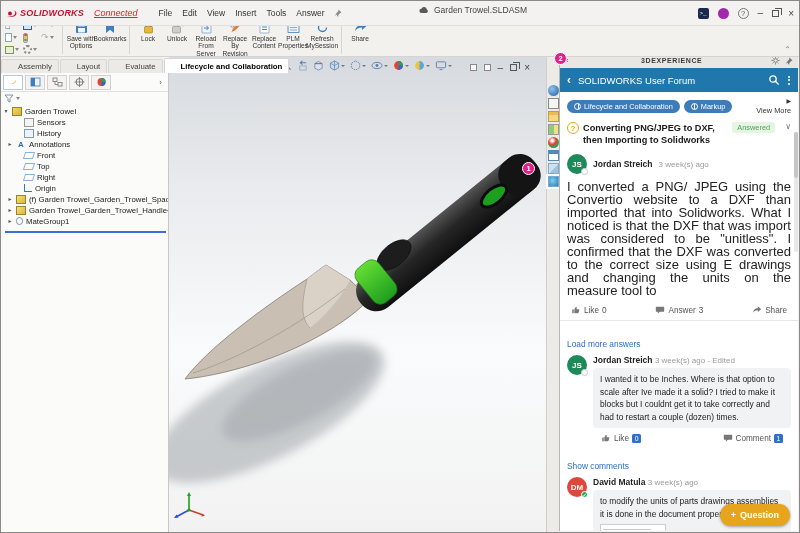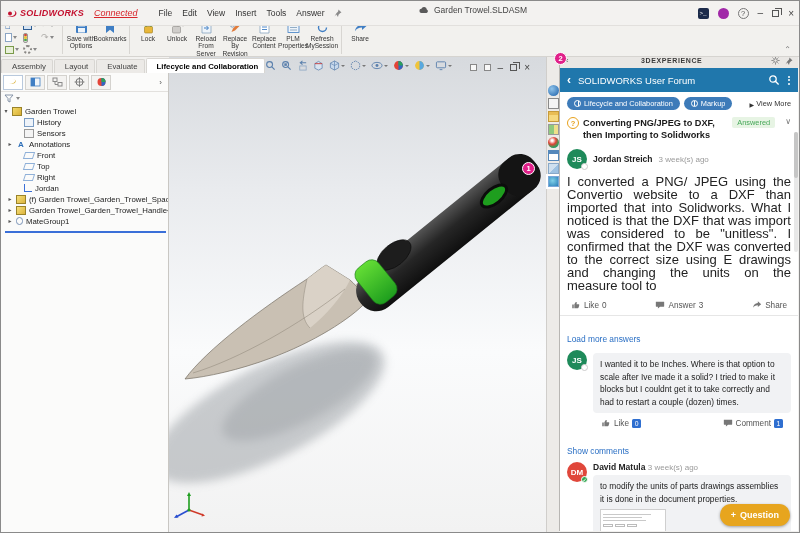--- a/index.html
+++ b/index.html
@@ -38,21 +38,21 @@
   .traffic-g i { width:2.5px; height:2.5px; border-radius:50%; display:block; }
   .publish-g { width:9px; height:8px; background:#e8f0d8; border:1px solid #7a9a4a; }
   .gear-g { width:9px; height:9px; border-radius:50%; border:2px dotted #8a8885; }
   .vsep { width:1px; height:34px; background:#d8d6d2; margin:0 4px; }
   .tbtn { width:29px; display:flex; flex-direction:column; align-items:center; gap:1px; font-size:6.6px; line-height:7.4px; color:#333; text-align:center; }
   .tbtn .ticn { width:15px; height:14px; display:flex; align-items:center; justify-content:center; }
   .collapse-caret { position:absolute; right:8px; top:44px; color:#777; font-size:8px; z-index:31; }
 
   
   .tabsrow { position:absolute; top:56px; left:0; width:178px; height:16px; display:flex; align-items:flex-end; font-size:7.8px; z-index:25; }
-  .ctab { padding:2px 6px 2px 10px; background:#eceae7; border:1px solid #d8d6d2; border-bottom:none; color:#444; border-radius:2px 2px 0 0; margin-right:1px; white-space:nowrap; }
+  .ctab { padding:2px 6px 2px 16px; background:#eceae7; border:1px solid #d8d6d2; border-bottom:none; color:#444; border-radius:2px 2px 0 0; margin-right:1px; white-space:nowrap; }
   .ctab.active { background:#ffffff; color:#000; font-weight:bold; padding-top:3px; }
 
   
   .leftpanel { position:absolute; top:72px; left:0; width:168px; bottom:0; background:#fbfbfa; border-right:1px solid #c9c7c3; z-index:20; }
   .fm-tabs { display:flex; align-items:center; height:19px; border-bottom:1px solid #e3e1de; padding:0 2px; gap:2px; }
   .fm-tab { width:20px; height:15px; border:1px solid #d4d2ce; background:#f4f3f1; display:flex; align-items:center; justify-content:center; }
   .fm-tab.active { background:#fff; border-color:#b9c9dd; }
   .fm-chevron { margin-left:auto; color:#555; font-size:8px; padding-right:4px; }
   .filter-row { display:flex; align-items:center; height:13px; padding:0 3px; gap:2px; }
   .tree { padding:2px 0 0 2px; font-size:7.8px; color:#222; }
@@ -100,21 +100,21 @@
   .rp-bluebar { height:24px; background:#2077ac; display:flex; align-items:center; color:#fff; flex:0 0 24px; }
   .rp-back { font-size:12px; padding:0 7px; font-weight:bold; }
   .rp-app-title { flex:1; font-size:9.5px; }
   .kebab { display:flex; flex-direction:column; gap:1.5px; padding:0 8px 0 8px; }
   .kebab i { width:2px; height:2px; border-radius:50%; background:#fff; display:block; }
   .rp-content { position:relative; flex:1; padding:0 7px; overflow:hidden; font-size:8.5px; color:#222; }
   .pills-row { display:flex; align-items:center; gap:4px; margin-top:5px; }
   .pill { background:#3d7bb9; color:#fff; border-radius:8px; height:13px; display:flex; align-items:center; gap:3px; padding:0 7px; font-size:7.4px; white-space:nowrap; }
   .globe { width:7px; height:7px; border:1px solid #fff; border-radius:50%; position:relative; flex:0 0 7px; }
   .globe::before { content:""; position:absolute; left:2.5px; top:0; width:1.5px; height:100%; border-left:1px solid #fff; }
-  .view-more { margin-left:auto; font-size:7.4px; color:#333; display:flex; align-items:flex-end; gap:2px; white-space:nowrap; }
+  .view-more { margin-left:auto; font-size:7.4px; color:#333; display:flex; align-items:flex-end; gap:2px; white-space:nowrap;flex-direction:column; }
   .vm-arrow { font-size:6px; color:#333; }
   .q-title-row { display:flex; gap:4px; margin-top:7px; align-items:flex-start; }
   .q-icon { width:12px; height:12px; border-radius:50%; border:1.2px solid #e8a21d; color:#e8a21d; font-size:7.5px; font-weight:bold; display:flex; align-items:center; justify-content:center; flex:0 0 12px; }
   .q-title { font-weight:bold; font-size:9.2px; line-height:12px; color:#1a1a1a; width:152px; }
   .answered { background:#e7f4e4; color:#46a758; font-size:7.4px; padding:1px 5px; border-radius:2px; margin-left:auto; height:11px; line-height:9px; white-space:nowrap; }
   .chev-down { color:#777; font-size:8px; margin-left:6px; }
   .author-row { display:flex; align-items:center; gap:6px; margin-top:8px; }
   .avatar { width:20px; height:20px; border-radius:50%; color:#fff; font-size:8px; font-weight:bold; display:flex; align-items:center; justify-content:center; position:relative; flex:0 0 20px; }
   .avatar.js { background:#1e8a5a; }
   .avatar.dm { background:#e0473b; }
@@ -375,27 +375,27 @@
       <span class="caret"></span>
     </div>
     <div class="tree">
       <div class="trow">
           <span class="exp">▾</span>
           <span class="ti ti-asm"></span>
           <span>Garden Trowel</span>
         </div>
       <div class="trow" style="padding-left:12px;">
           <span class="exp"></span>
+          <span class="ti ti-sens"></span>
+          <span>Sensors</span>
+        </div>
+      <div class="trow" style="padding-left:12px;">
+          <span class="exp"></span>
           <span class="ti ti-hist"></span>
           <span>History</span>
-        </div>
-      <div class="trow" style="padding-left:12px;">
-          <span class="exp"></span>
-          <span class="ti ti-sens"></span>
-          <span>Sensors</span>
         </div>
       <div class="trow" style="padding-left:4px;">
           <span class="exp">▸</span>
           <span class="ti ti-ann">A</span>
           <span>Annotations</span>
         </div>
       <div class="trow" style="padding-left:12px;">
           <span class="exp"></span>
           <span class="ti ti-plane"></span>
           <span>Front</span>
@@ -406,21 +406,21 @@
           <span>Top</span>
         </div>
       <div class="trow" style="padding-left:12px;">
           <span class="exp"></span>
           <span class="ti ti-plane"></span>
           <span>Right</span>
         </div>
       <div class="trow" style="padding-left:12px;">
           <span class="exp"></span>
           <span class="ti ti-orig"></span>
-          <span>Jordan</span>
+          <span>Origin</span>
         </div>
       <div class="trow" style="padding-left:4px;">
           <span class="exp">▸</span>
           <span class="ti ti-part"></span>
           <span>(f) Garden Trowel_Garden_Trowel_Spade&lt;1&gt;</span>
         </div>
       <div class="trow" style="padding-left:4px;">
           <span class="exp">▸</span>
           <span class="ti ti-part"></span>
           <span>Garden Trowel_Garden_Trowel_Handle&lt;1&gt;</span>
@@ -661,20 +661,21 @@
 
       <span class="link">Load more answers</span>
 
       
       <div class="answer-block">
         <span class="avatar js">
             <span>JS</span>
             <span class="sub"></span>
           </span>
         <div class="ans-col">
+          <div><span class="a-name">Jordan Streich</span> <span class="a-time">3 week(s) ago - Edited</span></div>
           <div class="bubble">I wanted it to be Inches.  Where is that option to scale after Ive made it a solid? I tried to make it blocks but I couldnt get it to take correctly and had to restart a couple (dozen) times.</div>
         </div>
       </div>
       <div class="ans-actions">
         <span class="act">
           <svg width="10" height="10" viewBox="0 0 12 12" fill="#777">
               <path d="M1.5 5.5h1.8V10H1.5zM4 10h4c.6 0 1-.4 1.1-.9l.8-2.8c.2-.6-.3-1.1-.9-1.1H6.6L7 3.3c.1-.5-.2-1-.8-1-.3 0-.6.2-.7.5L4 5.2V10z"></path>
             </svg>
           <span>Like</span>
           <span class="badge-count">0</span>

